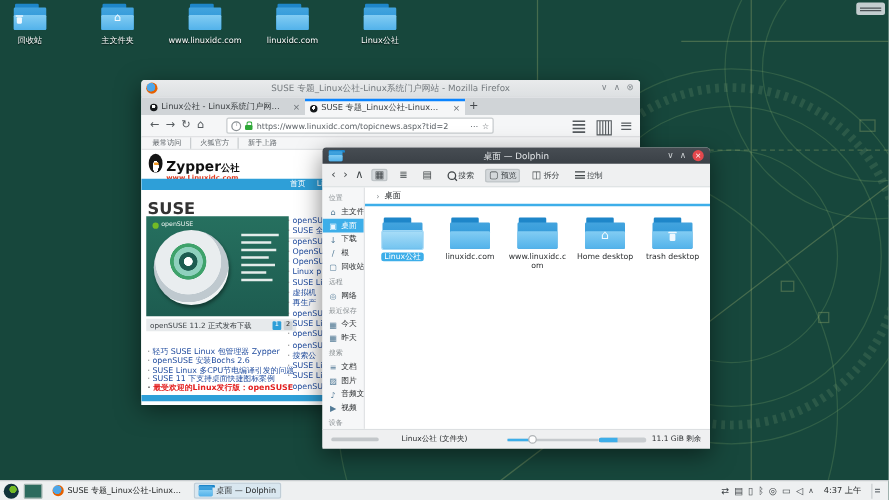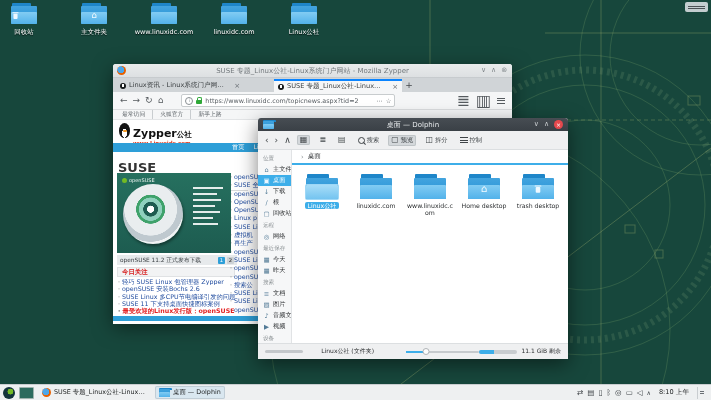--- a/index.html
+++ b/index.html
@@ -44,21 +44,21 @@
             border-radius:3px 3px 0 0;position:relative;display:flex;align-items:center;justify-content:center;
             font-size:7px;color:#73797d;}
   .ff-title .winbtns{color:#80868a;}
   .fflogo{width:9px;height:9px;border-radius:50%;
           background:radial-gradient(circle at 42% 42%,#4da6e8 0 44%,#e66000 50% 76%,#f6a21d 78% 100%);}
   .ff-title .fflogo{position:absolute;left:4px;top:2px;}
   .ff-tabs{height:14px;background:#d0d4d7;display:flex;align-items:flex-end;padding-left:3px;}
   .tab{width:120px;height:13px;display:flex;align-items:center;gap:3px;padding:0 4px;font-size:6.6px;color:#3c4043;}
   .tab .tl{flex:1;white-space:nowrap;overflow:hidden;}
   .tab .x{color:#6a7075;font-size:7px;}
-  .tab.active{background:#f5f6f7;border-top:2px solid #0a84ff;height:11px;margin-left:30px;}
+  .tab.active{background:#f5f6f7;border-top:2px solid #0a84ff;height:11px;}
   .fav{width:6px;height:6px;flex:0 0 6px;border-radius:50%;
        background:radial-gradient(circle at 50% 38%,#fff 0 28%,#15181a 30% 100%);}
   .newtab{width:14px;text-align:center;color:#44484c;font-size:9px;line-height:13px;}
   .ff-nav{height:17px;background:#f5f6f7;border-bottom:1px solid #dadcde;display:flex;align-items:center;gap:5px;padding:0 7px;}
   .nicon{color:#565b5f;font-size:9px;line-height:1;}
   .urlbar{margin-left:13px;width:206px;height:11px;background:#fff;border:1px solid #c8ccce;border-radius:2px;
           display:flex;align-items:center;gap:3px;padding:0 3px;font-size:6.4px;color:#5b6166;}
   .urlbar .u{flex:1;white-space:nowrap;overflow:hidden;}
   .info-i{width:6px;height:6px;flex:0 0 6px;border:1px solid #8a9094;border-radius:50%;font-size:4.5px;color:#8a9094;
           display:flex;align-items:center;justify-content:center;}
@@ -249,31 +249,31 @@
           <span class="back"></span>
           <span class="front"></span>
         </span>
       <span class="lbl">Linux公社</span>
     </div>
   </div>
 
   <div class="window" id="ff">
     <div class="ff-title">
       <span class="fflogo"></span>
-      <span>SUSE 专题_Linux公社-Linux系统门户网站 - Mozilla Zypper</span>
+      <span>SUSE 专题_Linux公社-Linux系统门户网站 - Mozilla Firefox</span>
       <span class="winbtns">
         <span class="wbtn">∨</span>
         <span class="wbtn">∧</span>
         <span class="wbtn closering">⊗</span>
       </span>
     </div>
     <div class="ff-tabs">
       <div class="tab">
         <span class="fav"></span>
-        <span class="tl">Linux资讯 - Linux系统门户网…</span>
+        <span class="tl">Linux公社 - Linux系统门户网…</span>
         <span class="x">×</span>
       </div>
       <div class="tab active">
         <span class="fav"></span>
         <span class="tl">SUSE 专题_Linux公社-Linux…</span>
         <span class="x">×</span>
       </div>
       <div class="newtab">+</div>
     </div>
     <div class="ff-nav">
@@ -329,21 +329,20 @@
             <i style="width:27px"></i>
             <i style="width:20px"></i>
             <i style="width:25px"></i>
         </span>
       </div>
       <div class="caption">
         <span class="ct">openSUSE 11.2 正式发布下载</span>
         <span class="pg pg1">1</span>
         <span class="pg pg2">2</span>
       </div>
-      <div class="today">今日关注</div>
       <ul class="articles">
         <li>轻巧 SUSE Linux 包管理器 Zypper</li>
         <li>openSUSE 安装Bochs 2.6</li>
         <li>SUSE Linux 多CPU节电编译引发的问题</li>
         <li>SUSE 11 下支持桌面快捷图标案例</li>
         <li class="hot">最受欢迎的Linux发行版：openSUSE 11.</li>
       </ul>
       <ul class="rlinks">
         <li>openSUS</li>
         <li>SUSE 全</li>
@@ -561,20 +560,20 @@
     <div class="tray">
       <span class="ti">⇄</span>
       <span class="ti">▤</span>
       <span class="ti">▯</span>
       <span class="ti">ᛒ</span>
       <span class="ti">◎</span>
       <span class="ti">▭</span>
       <span class="ti">◁</span>
       <span class="ti" style="font-size:6px;">∧</span>
     </div>
-    <span class="clock">8:10 上午</span>
+    <span class="clock">4:37 上午</span>
     <span class="pedge">
         <i></i>
         <i></i>
       </span>
   </div>
 
 </div>
 
 </body></html>

